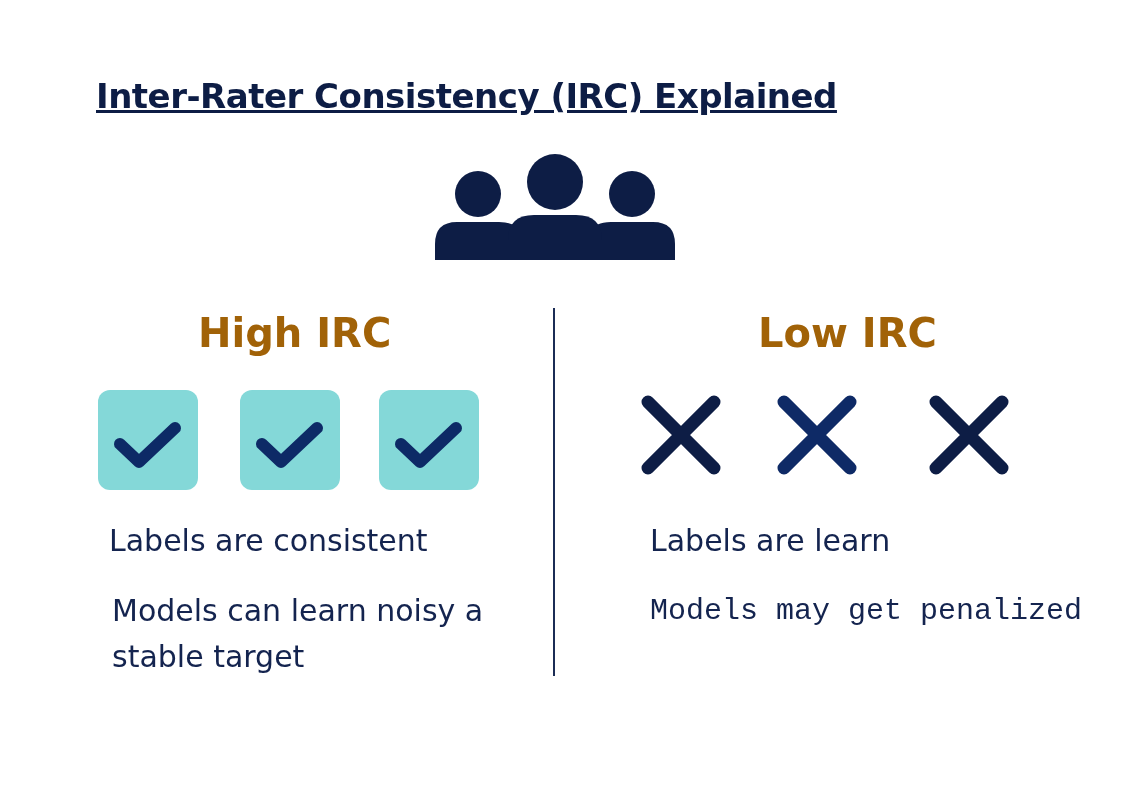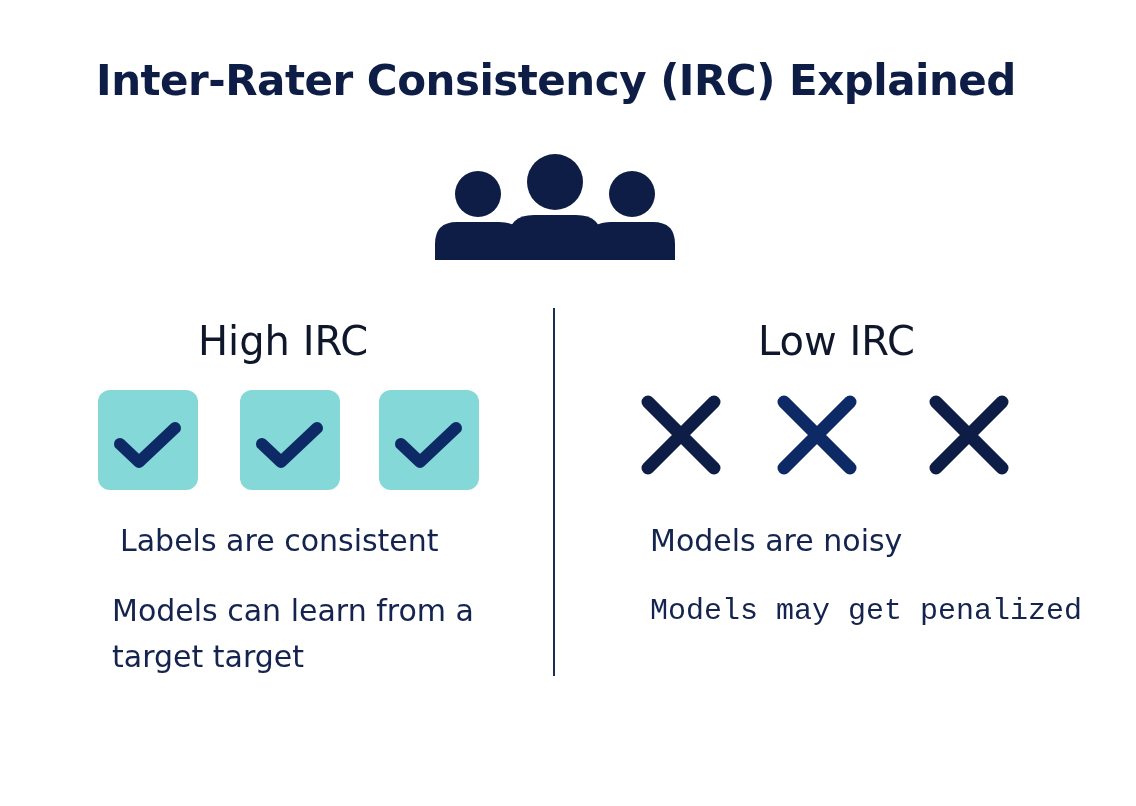--- a/index.html
+++ b/index.html
@@ -1,21 +1,21 @@
 <!DOCTYPE html>
 <html><head>
 <meta charset="utf-8">
 <style>
   html, body { margin:0; padding:0; }
   body { width:1136px; height:806px; background:#ffffff; position:relative; overflow:hidden;
          font-family:"DejaVu Sans", sans-serif; color:#0f1f45; }
-  .title { position:absolute; left:96px; top:56px; font-size:42px; font-weight:bold; color:#0d1d45; letter-spacing:-0.5px; white-space:nowrap; }
+  .title { position:absolute; left:96px; top:76px; font-size:34px; font-weight:bold; color:#0d1d45; letter-spacing:-0.5px; white-space:nowrap;text-decoration:underline; }
   .people { position:absolute; left:432px; top:152px; width:246px; height:112px; }
   .divider { position:absolute; left:553px; top:308px; width:2px; height:368px; background:#1b2c55; }
-  .heading { position:absolute; font-size:40px; font-weight:normal; color:#0f172a; white-space:nowrap;margin-top:8px; }
+  .heading { position:absolute; font-size:40px; font-weight:bold; color:#a16207; white-space:nowrap; }
   .h-high { left:198px; top:310px; }
   .h-low { left:758px; top:310px; }
   .check-box { position:absolute; width:100px; height:100px; border-radius:12px; background:#84d8d8; top:390px; }
   .check-box svg { position:absolute; left:0; top:0; }
   .x-icon { position:absolute; top:392px; }
   .text { position:absolute; font-size:30px; color:#14244f; line-height:46px; }
 </style>
 </head>
 <body>
 
@@ -54,17 +54,17 @@
 <svg class="x-icon" style="left:638px;" width="86" height="86">
   <path d="M10 10 L76 76 M76 10 L10 76" stroke="#0d1d45" stroke-width="13" stroke-linecap="round"></path>
 </svg>
 <svg class="x-icon" style="left:774px;" width="86" height="86">
   <path d="M10 10 L76 76 M76 10 L10 76" stroke="#0e2a66" stroke-width="13" stroke-linecap="round"></path>
 </svg>
 <svg class="x-icon" style="left:926px;" width="86" height="86">
   <path d="M10 10 L76 76 M76 10 L10 76" stroke="#0d1d45" stroke-width="13" stroke-linecap="round"></path>
 </svg>
 
-<div class="text" style="left:120px; top:518px;">Labels are consistent</div>
-<div class="text" style="left:112px; top:588px; width:400px;">Models can learn from a target target</div>
+<div class="text" style="left:109px; top:518px;">Labels are consistent</div>
+<div class="text" style="left:112px; top:588px; width:400px;">Models can learn noisy a stable target</div>
 
-<div class="text" style="left:650px; top:518px;">Models are noisy</div>
+<div class="text" style="left:650px; top:518px;">Labels are learn</div>
 <div class="text" style="left:650px; top:588px; white-space:nowrap;font-family:Liberation Mono, monospace;">Models may get penalized</div>
 
 </body></html>

